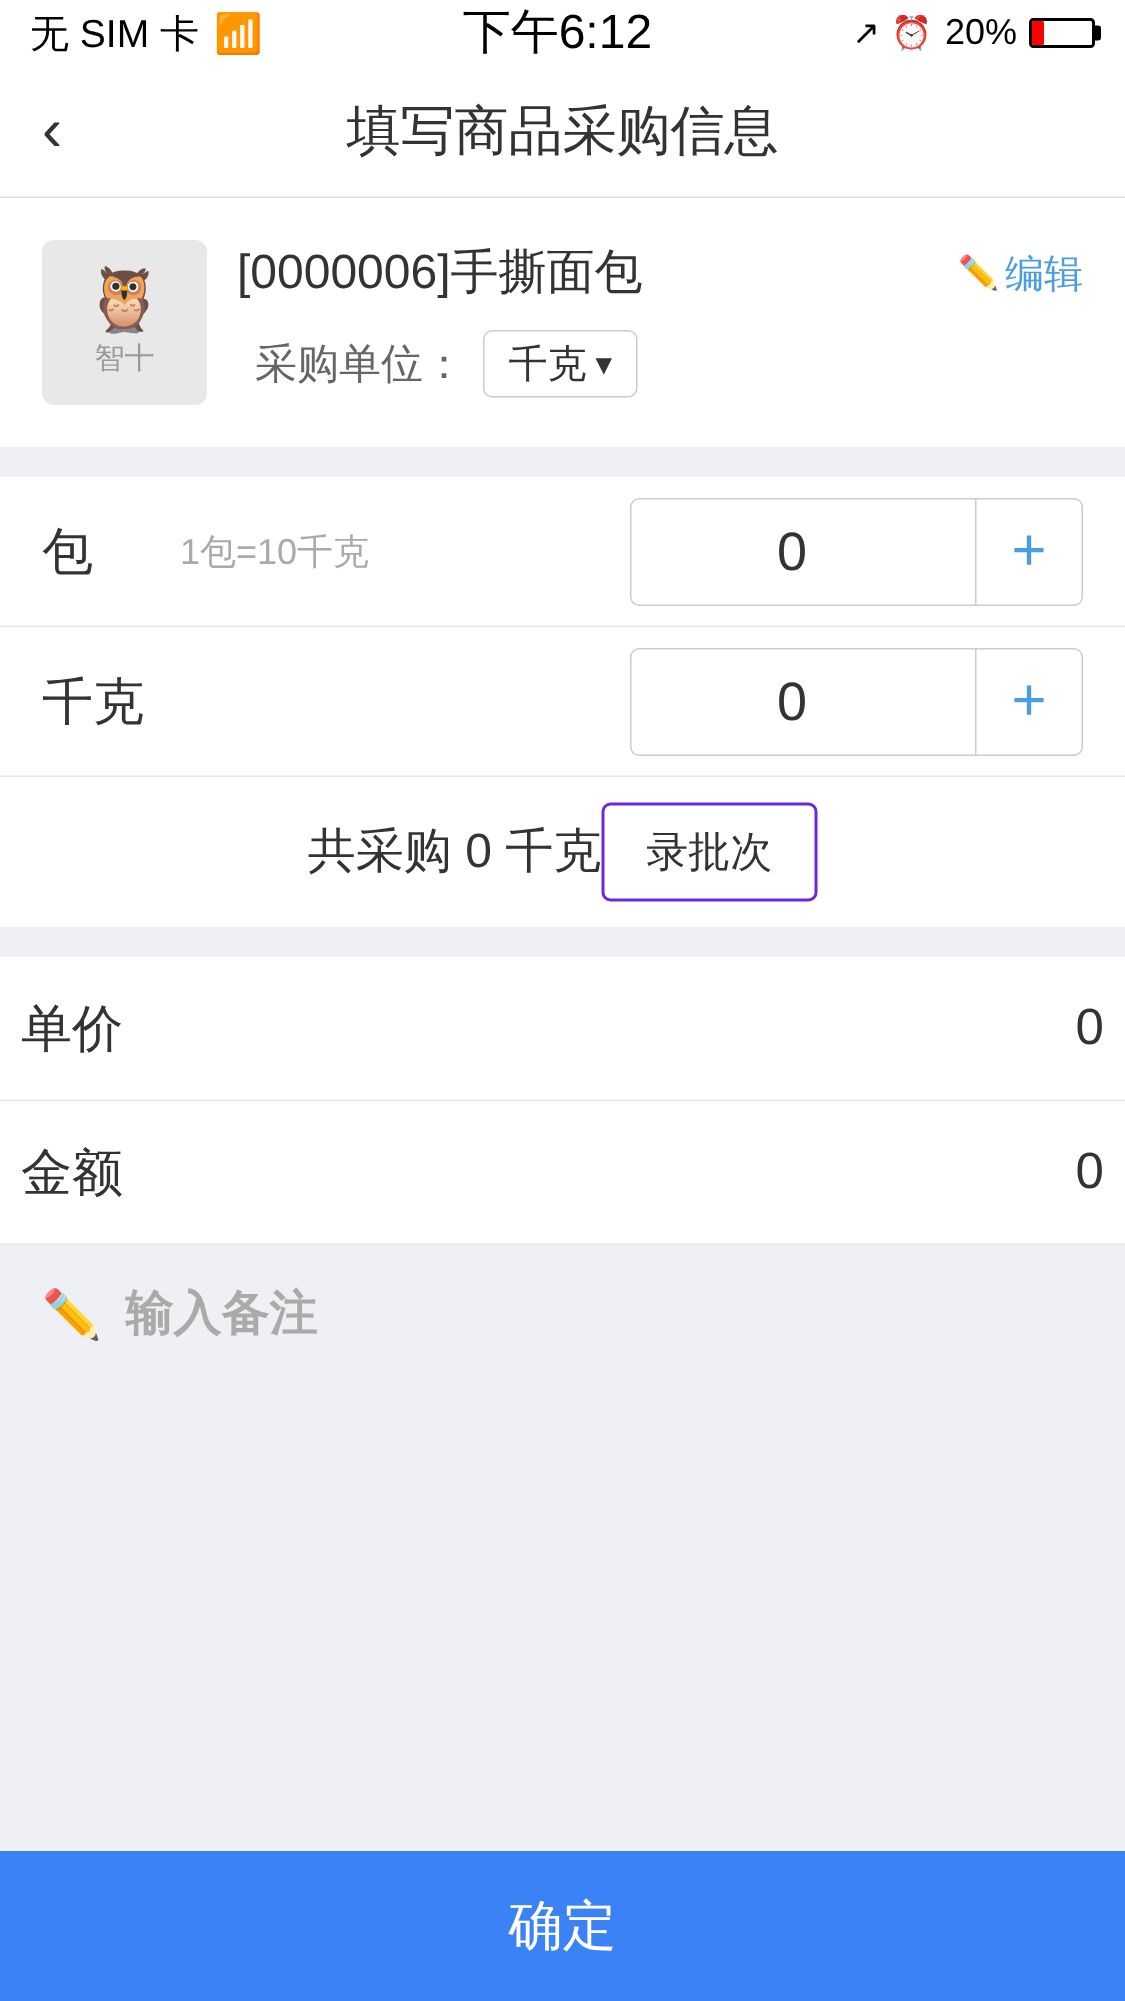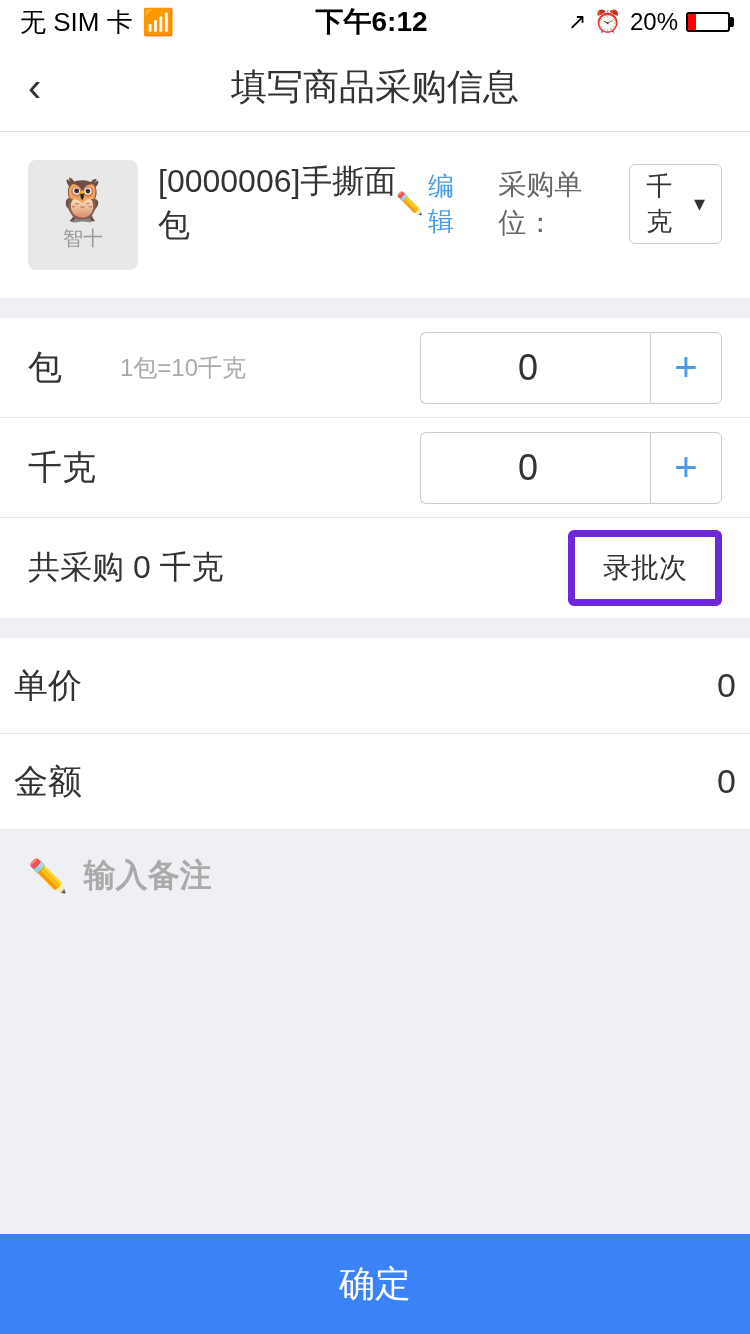--- a/index.html
+++ b/index.html
@@ -105,21 +105,21 @@
       line-height: 1;
     }
     .product-img-label {
       font-size: 20px;
       color: #999;
       margin-top: 4px;
     }
     .product-info {
       flex: 1;
       display: flex;
-      flex-direction: row;
+      flex-direction: column;
       gap: 16px;
     }
     .product-name-row {
       display: flex;
       justify-content: space-between;
       align-items: center;
     }
     .product-name {
       font-size: 32px;
       color: #333;
@@ -234,31 +234,31 @@
       display: flex;
       align-items: center;
       justify-content: center;
       cursor: pointer;
     }
 
     
     .summary-row {
       display: flex;
       align-items: center;
-      justify-content: space-between;
+      justify-content: center;
       padding: 0 28px;
       height: 100px;
       background: #fff;
     }
     .summary-text {
       font-size: 32px;
       color: #333;
     }
     .record-btn {
-      border: 7px solid #6d28d9;
+      border: 2px solid #6d28d9;
       border-radius: 6px;
       padding: 12px 28px;
       font-size: 28px;
       color: #333;
       background: #fff;
       cursor: pointer;
     }
 
     
     .price-section {
@@ -332,21 +332,21 @@
     .wifi-icon { font-size: 26px; }
   </style>
 </head>
 <body>
 
 <div class="status-bar">
   <div class="status-left">
     <span>无 SIM 卡</span>
     <span class="wifi-icon">📶</span>
   </div>
-  <span style="font-size:28px;font-weight:700;">下午6:12</span>
+  <span style="font-size:32px;font-weight:400;">下午6:12</span>
   <div class="status-right">
     <span style="font-size:22px;">↗</span>
     <span style="font-size:22px;">⏰</span>
     <span>20%</span>
     <div class="battery">
       <div class="battery-body">
         <div class="battery-fill"></div>
       </div>
     </div>
   </div>

